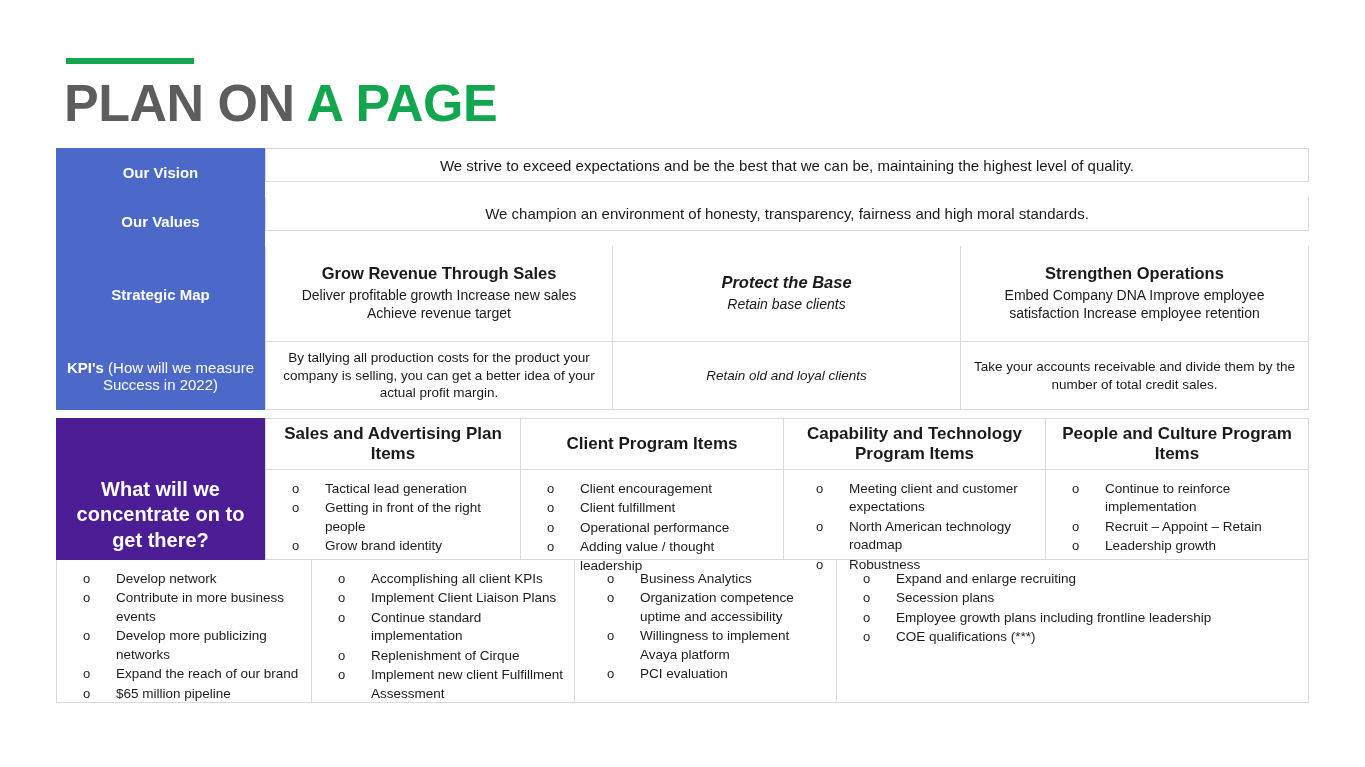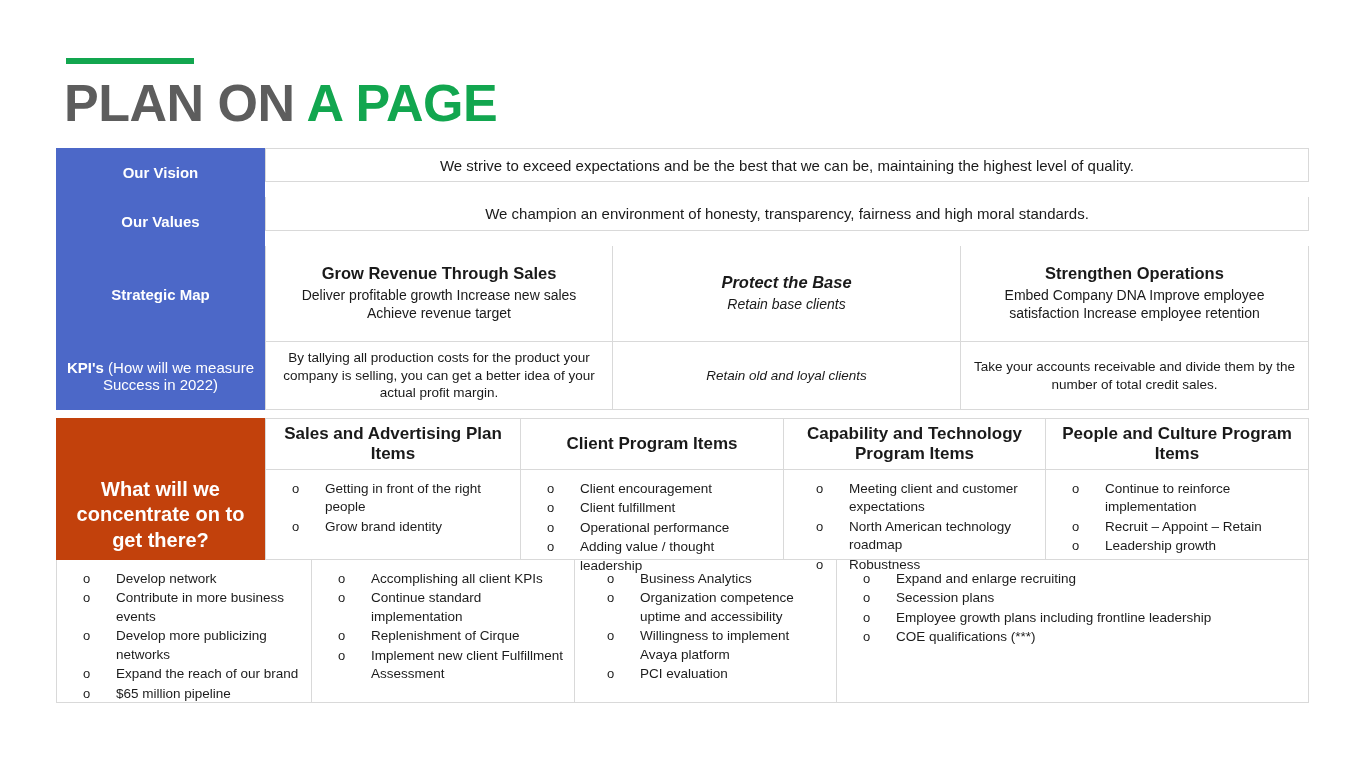--- a/index.html
+++ b/index.html
@@ -27,21 +27,21 @@
   .grid { position: absolute; left: 56px; top: 148px; width: 1253px; }
   .row { display: flex; width: 100%; }
 
   .lbl {
     flex: 0 0 209px; width: 209px;
     display: flex; align-items: center; justify-content: center;
     text-align: center; color: #fff; font-weight: bold;
     padding: 16px 8px;
   }
   .lbl.blue { background: #4c68c8; font-size: 15px; }
-  .lbl.cyan { background: #c2410c; font-size: 20px; line-height: 1.28; text-align: center; }
+  .lbl.cyan { background: #4c1d95; font-size: 20px; line-height: 1.28; text-align: center; }
   .lbl.blue .sub { font-weight: normal; font-size: 15px; }
 
   .cell {
     border: 1px solid #d9d9d9;
     border-left: none;
     padding: 6px 10px;
     display: flex; flex-direction: column; justify-content: center;
     color: #1a1a1a; font-size: 14.5px;
   }
   .cell.ctr { align-items: center; text-align: center; }
@@ -155,20 +155,21 @@
           </div>
         <div class="cell ctr c-p4">
             <div class="colhd">People and Culture Program Items</div>
           </div>
       </div>
 
       <div class="row brow b1">
         <div class="lbl cyan" style="height:90px">What will we concentrate on to get there?</div>
         <div class="cell c-p1 first">
             <ul class="bullets">
+              <li>Tactical lead generation</li>
               <li>Getting in front of the right people</li>
               <li>Grow brand identity</li>
             </ul>
           </div>
         <div class="cell c-p2">
             <ul class="bullets">
               <li>Client encouragement</li>
               <li>Client fulfillment</li>
               <li>Operational performance</li>
               <li>Adding value / thought leadership</li>
@@ -196,20 +197,21 @@
               <li>Develop network</li>
               <li>Contribute in more business events</li>
               <li>Develop more publicizing networks</li>
               <li>Expand the reach of our brand</li>
               <li>$65 million pipeline</li>
             </ul>
           </div>
         <div class="cell c-p2">
             <ul class="bullets">
               <li>Accomplishing all client KPIs</li>
+              <li>Implement Client Liaison Plans</li>
               <li>Continue standard implementation</li>
               <li>Replenishment of Cirque</li>
               <li>Implement new client Fulfillment Assessment</li>
             </ul>
           </div>
         <div class="cell c-p3">
             <ul class="bullets ind">
               <li>Business Analytics</li>
               <li>Organization competence uptime and accessibility</li>
               <li>Willingness to implement Avaya platform</li>

